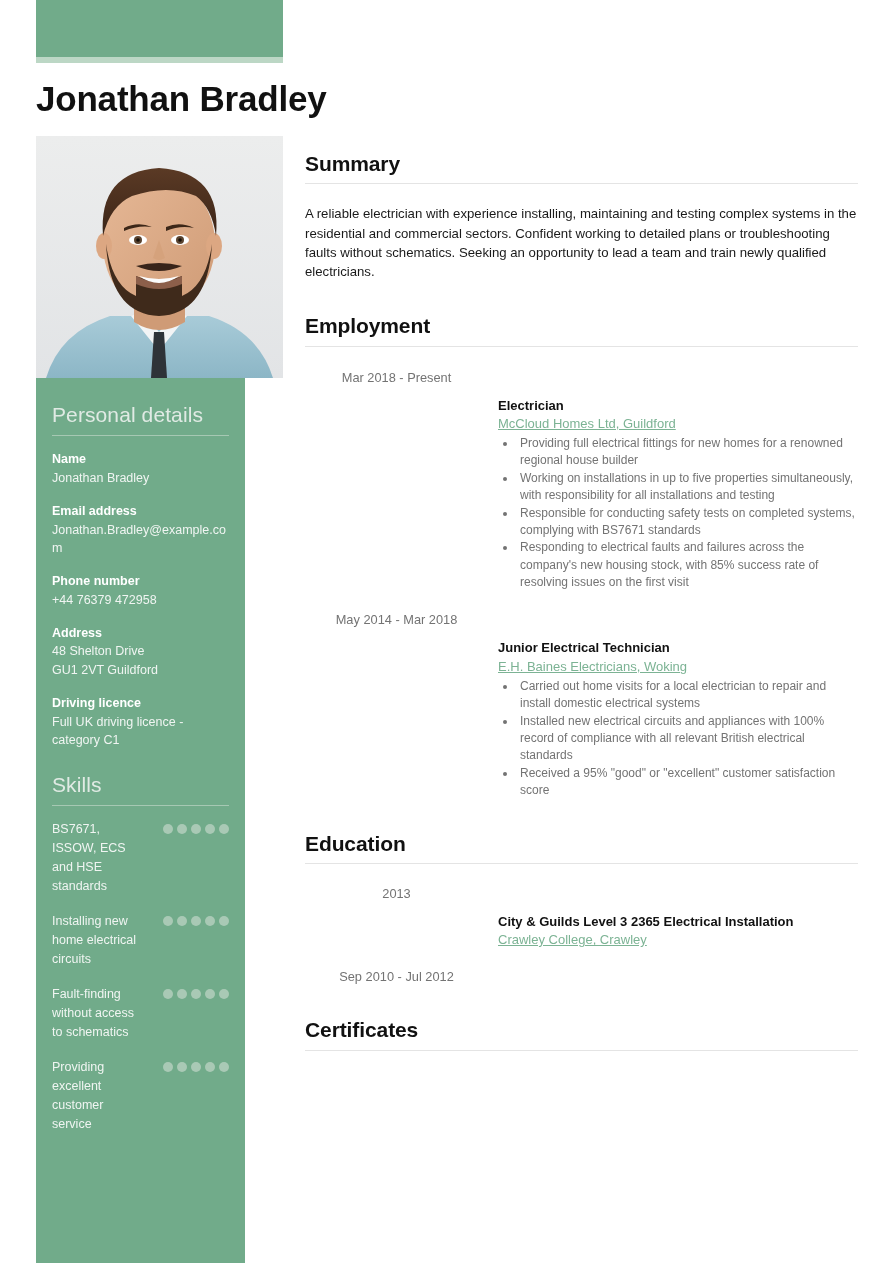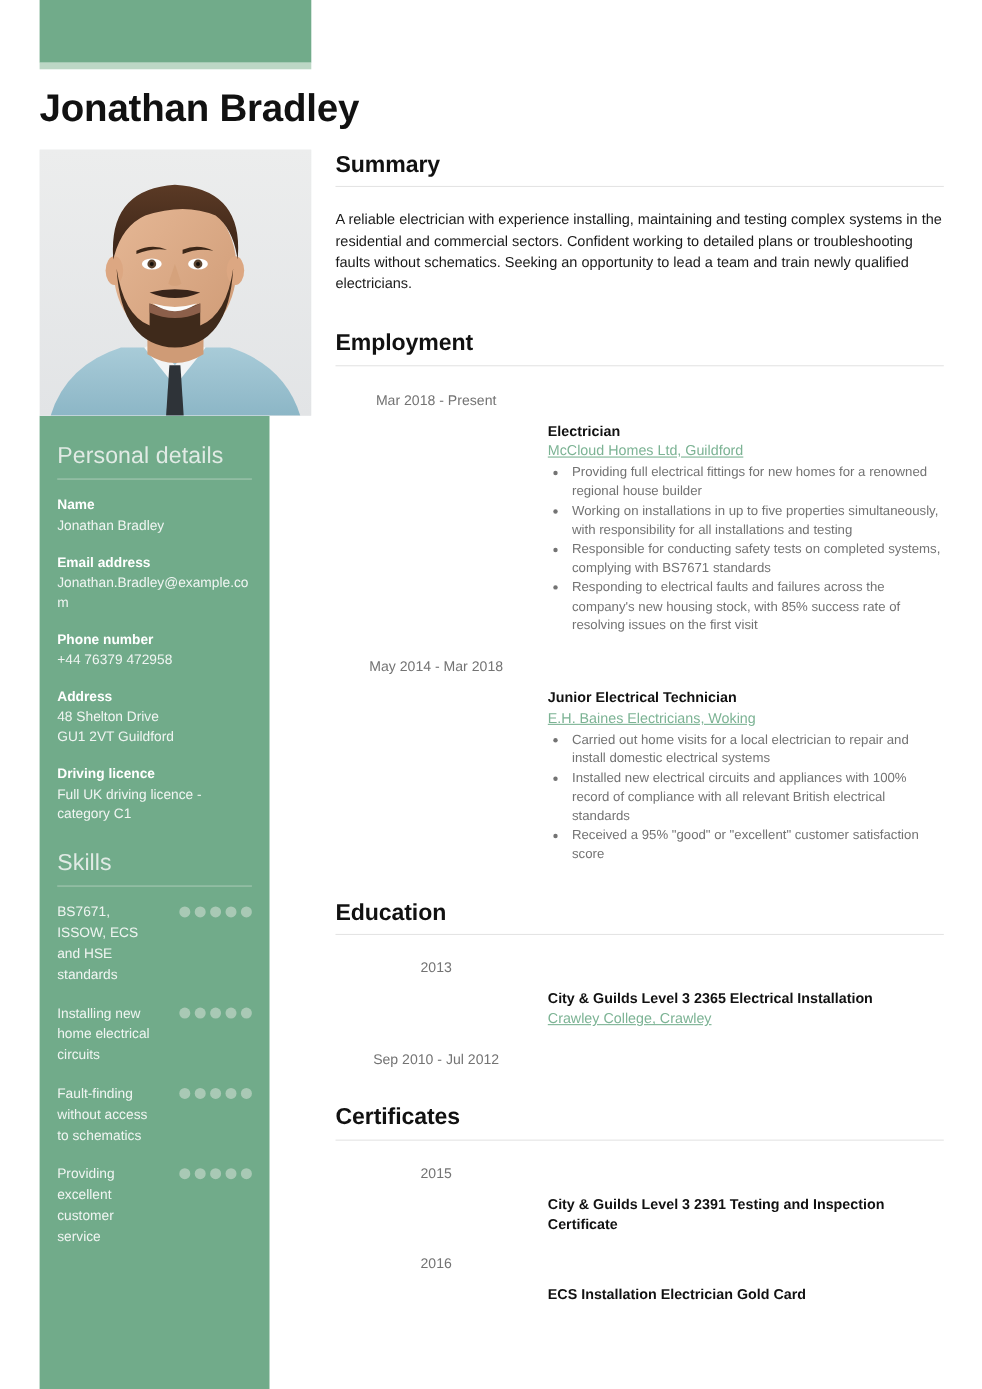--- a/index.html
+++ b/index.html
@@ -123,21 +123,21 @@
     width: 10px;
     height: 10px;
     border-radius: 50%;
     background: #a9c9b5;
   }
 
   
   .right-col {
     position: absolute;
     left: 305px;
-    top: 136px;
+    top: 150px;
     width: 553px;
   }
 
   .sec-heading {
     font-size: 21px;
     font-weight: bold;
     color: #111111;
     line-height: 1.3;
     padding-bottom: 6px;
     letter-spacing: -0.1px;
@@ -410,29 +410,15 @@
         </div>
         <div class="entry">
           <div class="entry-date">Sep 2010 - Jul 2012</div>
         </div>
       </div>
   </section>
 
   <section class="block-gap-certificates">
     <div class="sec-heading">Certificates</div>
     <div class="sec-rule"></div>
-    <div class="cert-list">
-        <div class="entry">
-          <div class="entry-date">2015</div>
-          <div class="entry-body">
-            <div class="entry-role">City &amp; Guilds Level 3 2391 Testing and Inspection Certificate</div>
-          </div>
-        </div>
-        <div class="entry">
-          <div class="entry-date">2016</div>
-          <div class="entry-body">
-            <div class="entry-role">ECS Installation Electrician Gold Card</div>
-          </div>
-        </div>
-      </div>
   </section>
 
 </div>
 
 </body></html>

